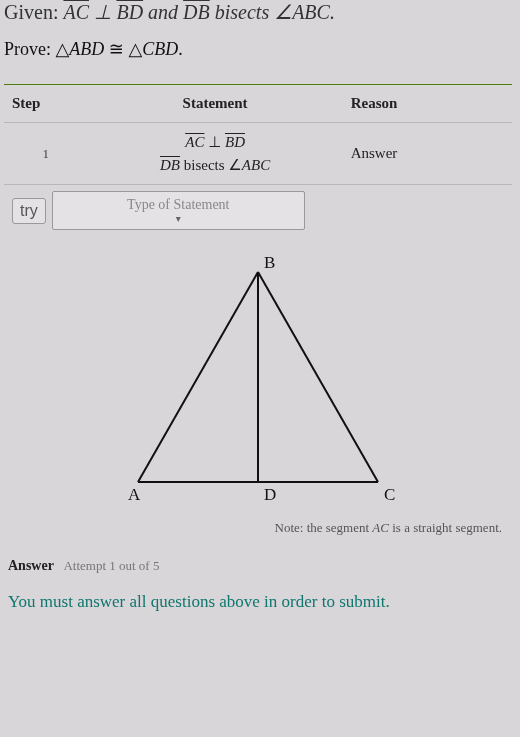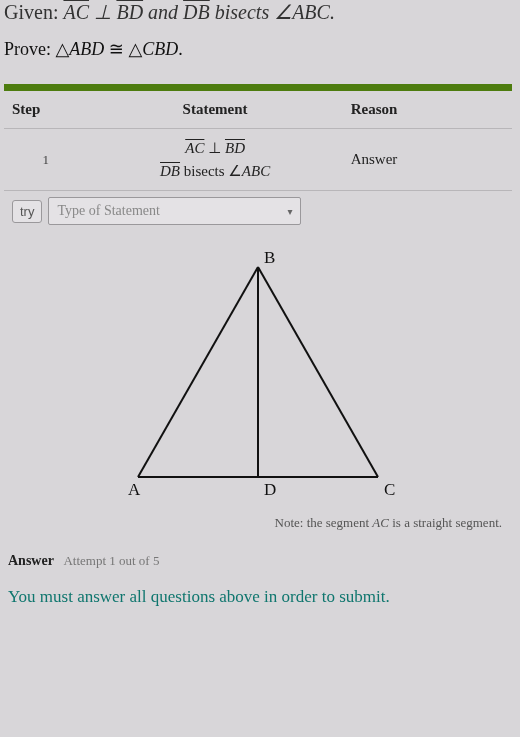--- a/index.html
+++ b/index.html
@@ -33,21 +33,21 @@
     border-collapse: collapse;
     width: 100%;
     margin: 0 0 6px 0;
   }
   table.proof th {
     text-align: left;
     font-family: Georgia, serif;
     font-weight: bold;
     font-size: 15px;
     padding: 10px 8px 10px 8px;
-    border-top: 7px solid #4d7c0f;
+    border-top: 1px solid #4d7c0f;
     border-bottom: 1px solid #b8b6b9;
     color: #222;
   }
   table.proof th.step-h { width: 70px; }
   table.proof th.stmt-h { text-align: center; width: 250px;}
   table.proof th.reason-h { width: 160px; }
   table.proof td {
     padding: 8px 8px;
     border-bottom: 1px solid #b8b6b9;
     font-size: 15px;
@@ -61,37 +61,38 @@
     display: flex;
     align-items: center;
     gap: 6px;
     margin: 6px 0 0 8px;
   }
   .try-btn {
     display: inline-block;
     border: 1px solid #9a989b;
     background: #e4e2e5;
     color: #555;
-    font-size: 13px;
+    font-size: 16px;
     padding: 3px 7px;
     border-radius: 3px;
     font-family: Arial, sans-serif;
   }
   .type-select {
     display: flex;
     align-items: center;
     justify-content: space-between;
     border: 1px solid #9a989b;
     background: #e4e2e5;
     color: #888;
     font-size: 14px;
     padding: 5px 8px;
     width: 235px;
     font-family: Georgia, serif;
     border-radius: 2px;
+    flex-direction: column;
   }
   .chev {
     font-size: 10px;
     color: #666;
   }
   .figure {
     width: 100%;
     display: flex;
     justify-content: center;
     margin: 22px 0 8px 0;

